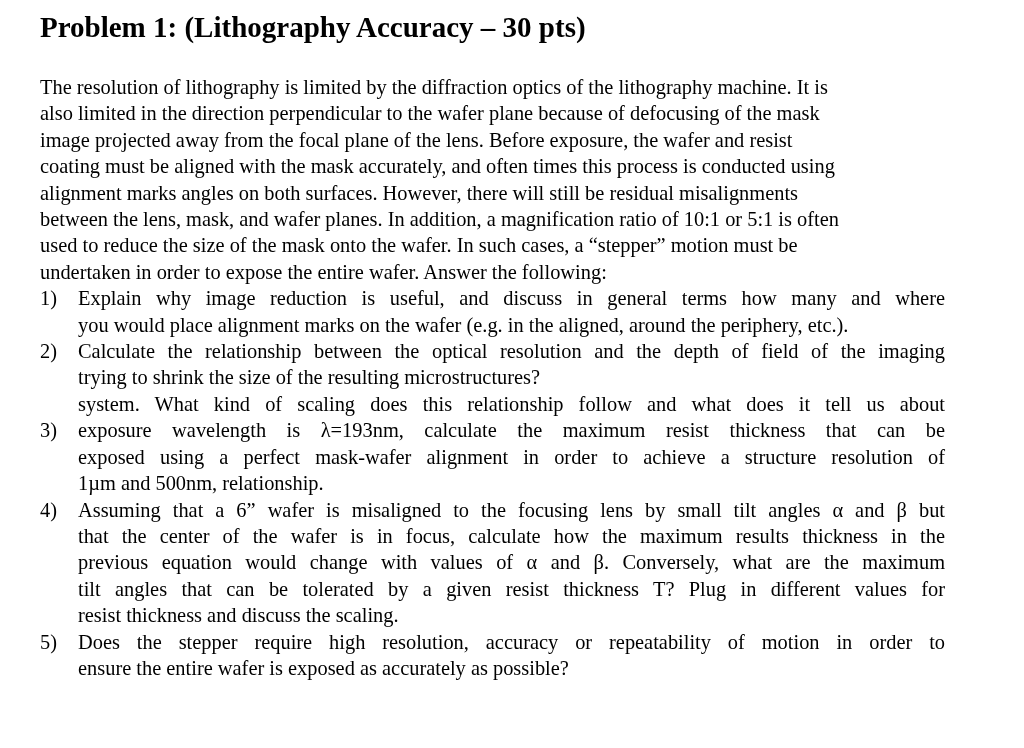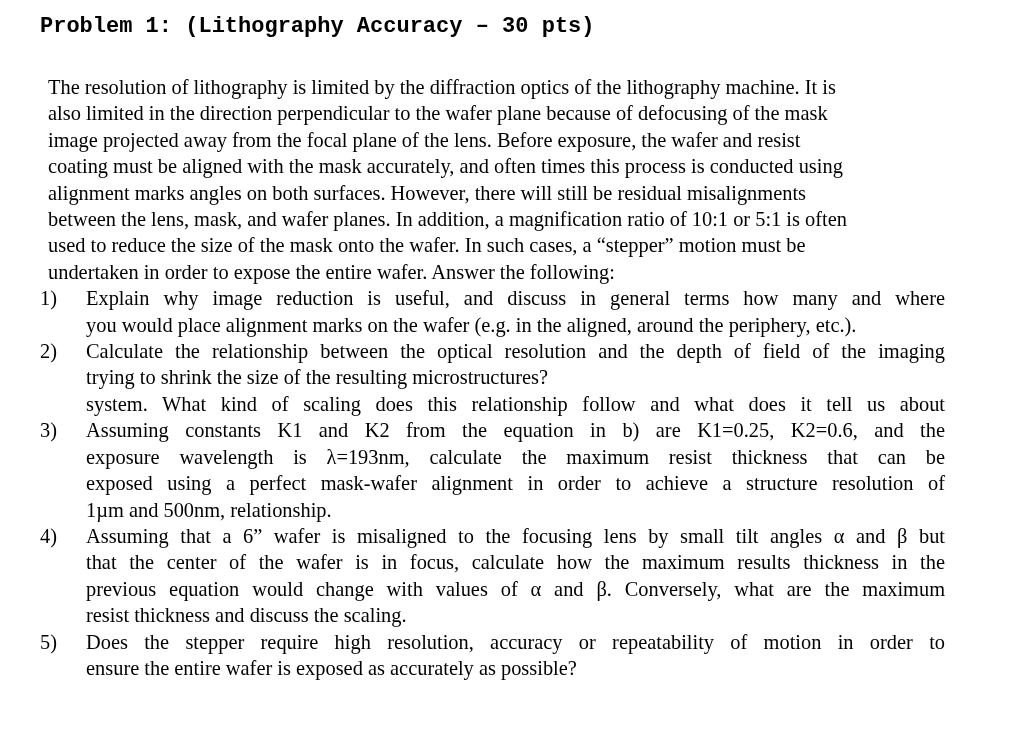--- a/index.html
+++ b/index.html
@@ -16,35 +16,33 @@
       color: #000000;
     }
     .page {
       position: absolute;
       left: 40px;
       top: 12px;
       width: 905px;
     }
     .title {
       font-weight: bold;
-      font-size: 22px;
+      font-size: 29px;
       line-height: 30px;
       margin: 0;
       white-space: nowrap;
-      font-family: Liberation Mono, monospace;
     }
     .body-text {
       margin-top: 32px;
       font-size: 20.4px;
       line-height: 26.4px;
     }
     .line {
       display: block;
       white-space: nowrap;
-      margin-left: 8px;
     }
     .line.justify {
       text-align: justify;
       text-align-last: justify;
       white-space: normal;
     }
     ol.questions {
       list-style: none;
       margin: 0;
       padding: 0;
@@ -84,30 +82,30 @@
         <span class="line">you would place alignment marks on the wafer (e.g. in the aligned, around the periphery, etc.).</span>
       </li>
       <li>
         <span class="num">2)</span>
         <span class="line justify">Calculate the relationship between the optical resolution and the depth of field of the imaging</span>
         <span class="line">trying to shrink the size of the resulting microstructures?</span>
         <span class="line justify">system. What kind of scaling does this relationship follow and what does it tell us about</span>
       </li>
       <li>
         <span class="num">3)</span>
-        <span class="line justify">Assuming constants K1 and K2 from the equation in b) are K1=0.25, K2=0.6, and the</span>
         <span class="line justify">exposure wavelength is λ=193nm, calculate the maximum resist thickness that can be</span>
         <span class="line justify">exposed using a perfect mask-wafer alignment in order to achieve a structure resolution of</span>
         <span class="line">1µm and 500nm, relationship.</span>
       </li>
       <li>
         <span class="num">4)</span>
         <span class="line justify">Assuming that a 6” wafer is misaligned to the focusing lens by small tilt angles α and β but</span>
         <span class="line justify">that the center of the wafer is in focus, calculate how the maximum results thickness in the</span>
         <span class="line justify">previous equation would change with values of α and β. Conversely, what are the maximum</span>
+        <span class="line justify">tilt angles that can be tolerated by a given resist thickness T? Plug in different values for</span>
         <span class="line">resist thickness and discuss the scaling.</span>
       </li>
       <li>
         <span class="num">5)</span>
         <span class="line justify">Does the stepper require high resolution, accuracy or repeatability of motion in order to</span>
         <span class="line">ensure the entire wafer is exposed as accurately as possible?</span>
       </li>
     </ol>
   </div>
 </div>

